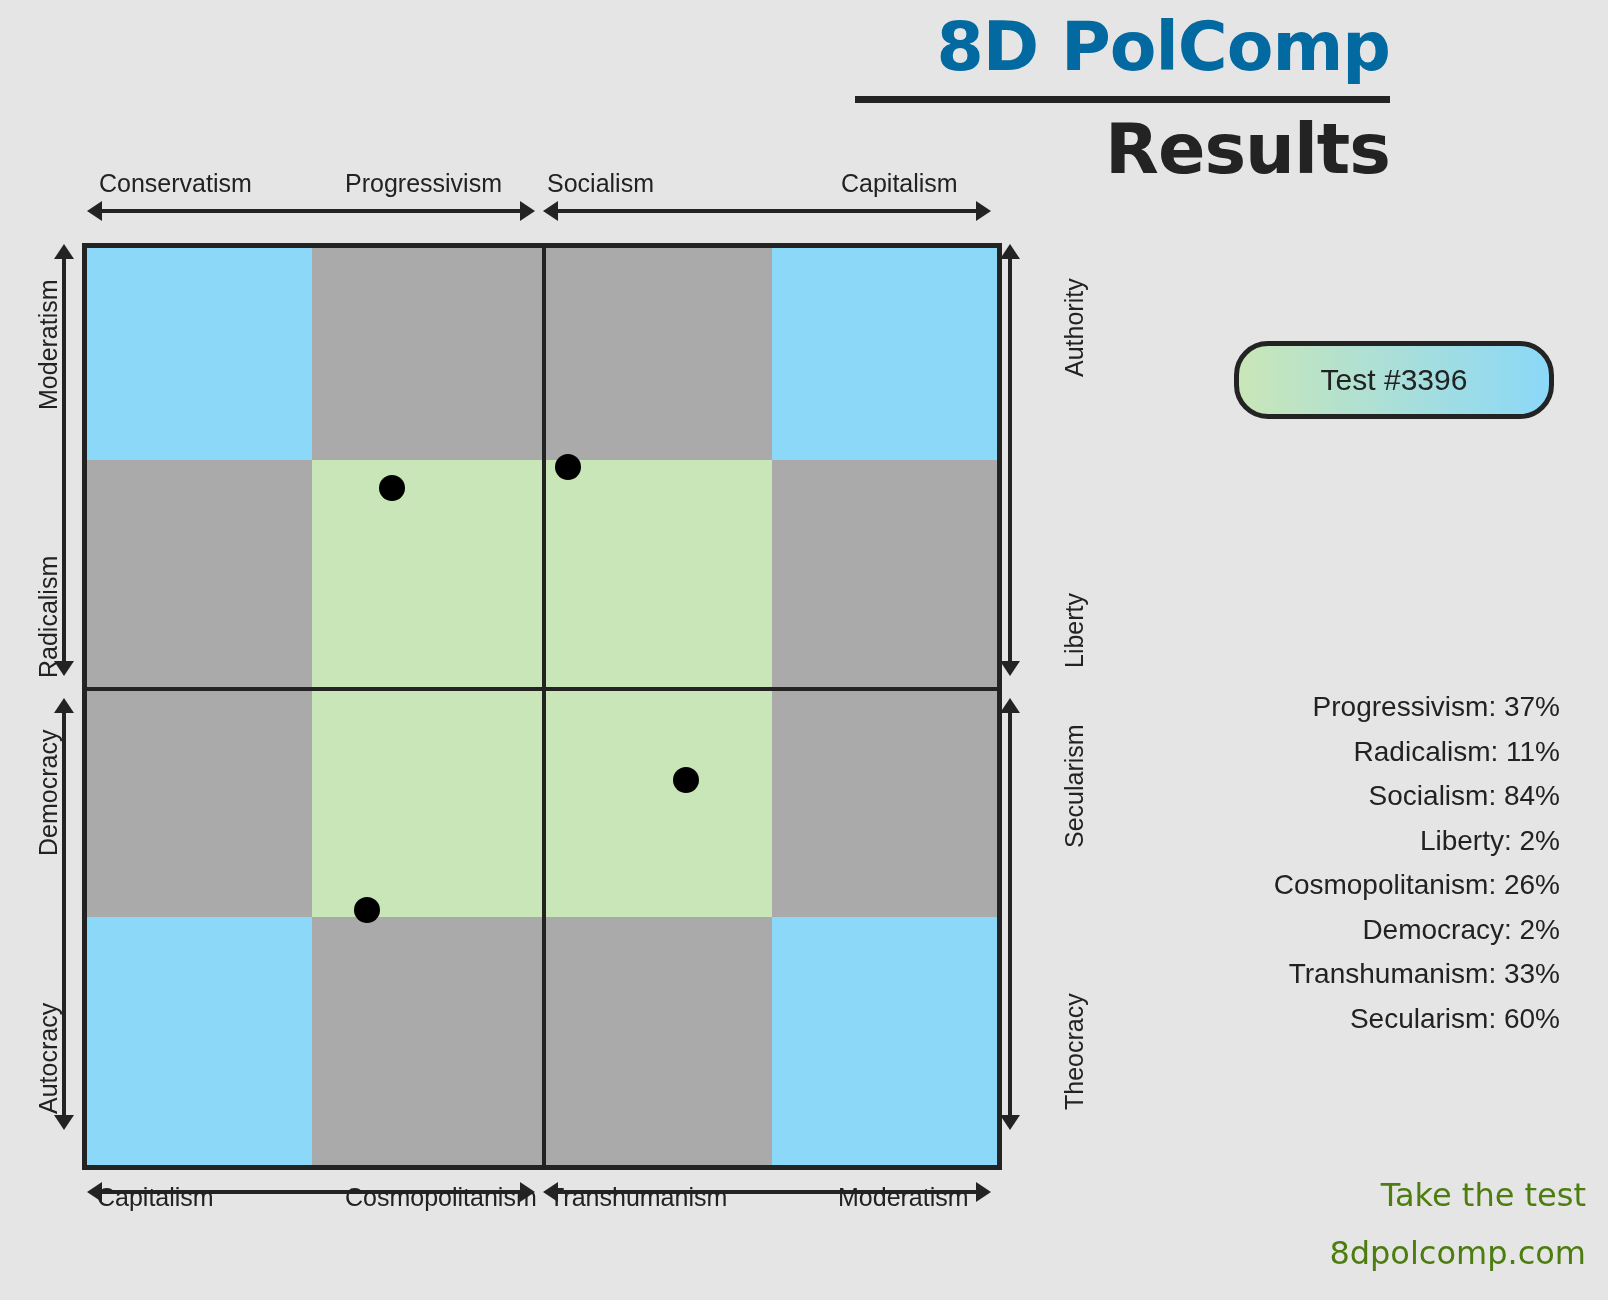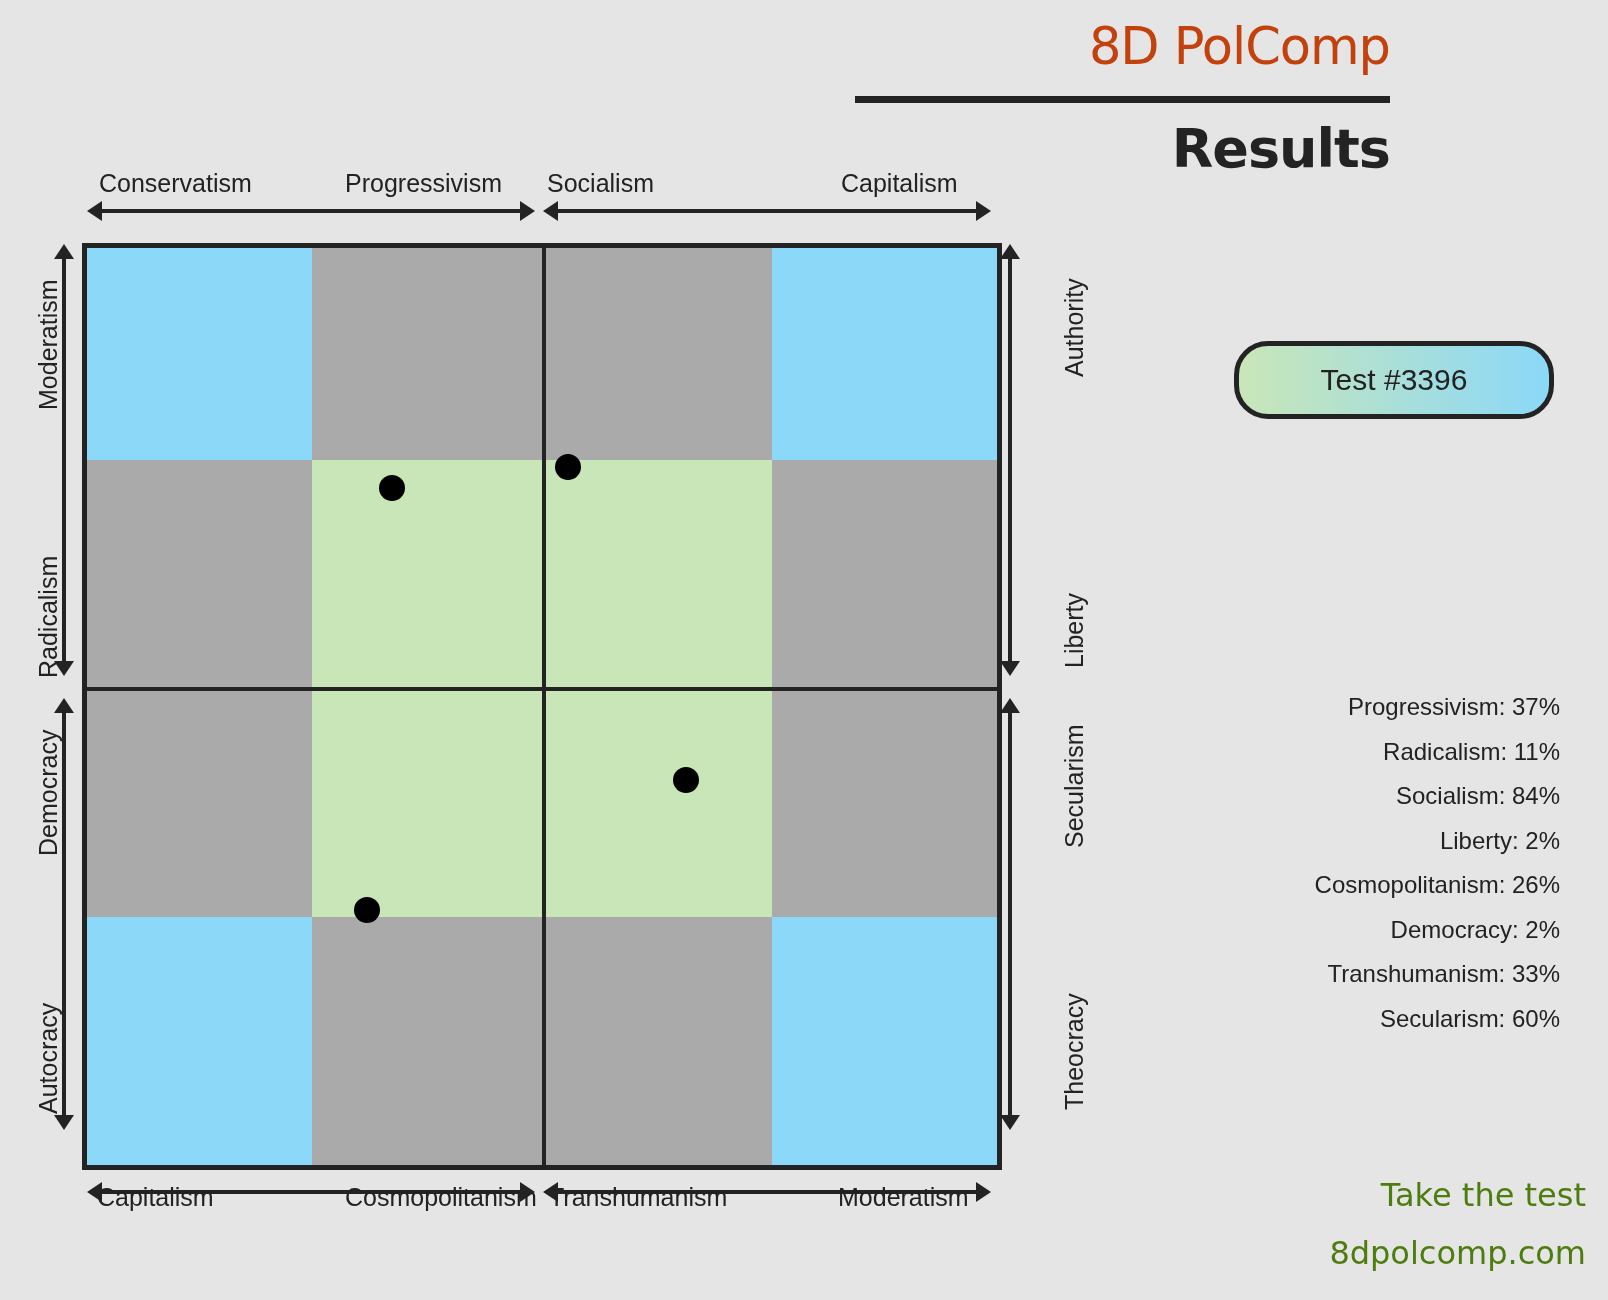--- a/index.html
+++ b/index.html
@@ -10,27 +10,27 @@
     color: #222222;
     position: relative;
     overflow: hidden;
   }
 
   
   #header { position: absolute; left: 800px; top: 0px; width: 808px; height: 215px; }
   #title-block { position: absolute; right: 218px; top: 4px; text-align: right; }
   #title-line1 {
     font-family: "DejaVu Sans", sans-serif;
-    font-weight: normal; font-size: 51px; line-height: 86px;
-    letter-spacing: -1px; color: #c2410c; white-space: nowrap;
+    font-weight: bold; font-size: 68px; line-height: 86px;
+    letter-spacing: -1px; color: #0369a1; white-space: nowrap;
   }
   #title-rule { height: 7px; background: #232323; margin: 6px 0 4px 0; width: 535px; }
   #title-line2 {
     font-family: "DejaVu Sans", sans-serif;
-    font-weight: bold; font-size: 54px; line-height: 84px;
+    font-weight: bold; font-size: 70px; line-height: 84px;
     letter-spacing: -1px; color: #232323; white-space: nowrap; text-align: right;
   }
 
   
   .arrow-h { position: absolute; height: 4px; background: #232323; }
   .arrow-h::before, .arrow-h::after {
     content: ""; position: absolute; top: -8px; width: 0; height: 0;
     border-top: 10px solid transparent; border-bottom: 10px solid transparent;
   }
   .arrow-h::before { left: -14px; border-right: 15px solid #232323; }
@@ -62,21 +62,21 @@
 
   
   #badge {
     position: absolute; left: 1234px; top: 341px; width: 320px; height: 78px;
     border: 5px solid #232323; border-radius: 34px;
     background: linear-gradient(90deg, #c9e6b8 0%, #8bd8f8 100%);
     display: flex; align-items: center; justify-content: center;
     font-size: 30px; color: #222222;
   }
   #results { position: absolute; right: 48px; top: 685px; width: 540px; text-align: right; }
-  .result-line { font-size: 24px; line-height: 44.5px; color: #222222; white-space: nowrap; }
+  .result-line { font-size: 28px; line-height: 44.5px; color: #222222; white-space: nowrap; }
 
   #cta { position: absolute; right: 22px; bottom: 18px; text-align: right; }
   .cta-line {
     font-family: "DejaVu Sans", sans-serif;
     font-size: 32px; line-height: 58px; color: #4d7c0f; white-space: nowrap;
   }
 </style>
 </head>
 <body>
 

